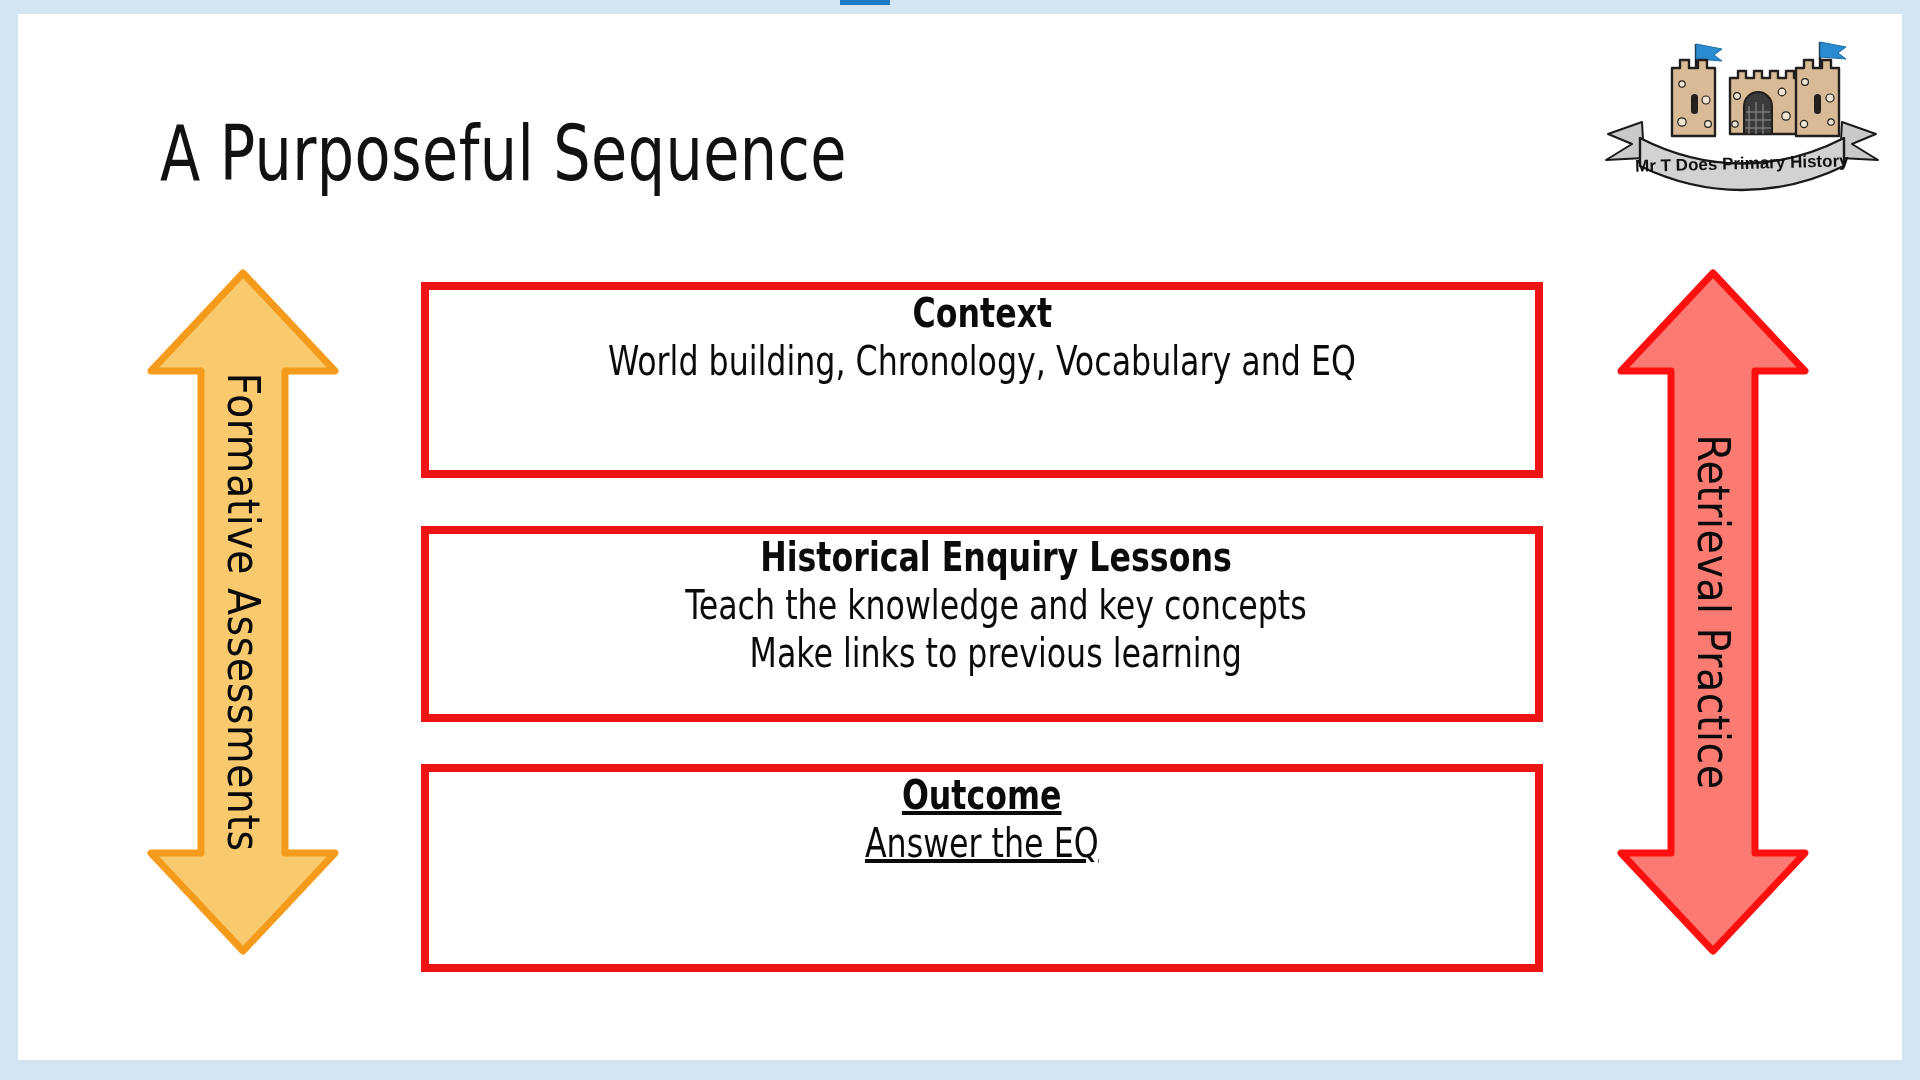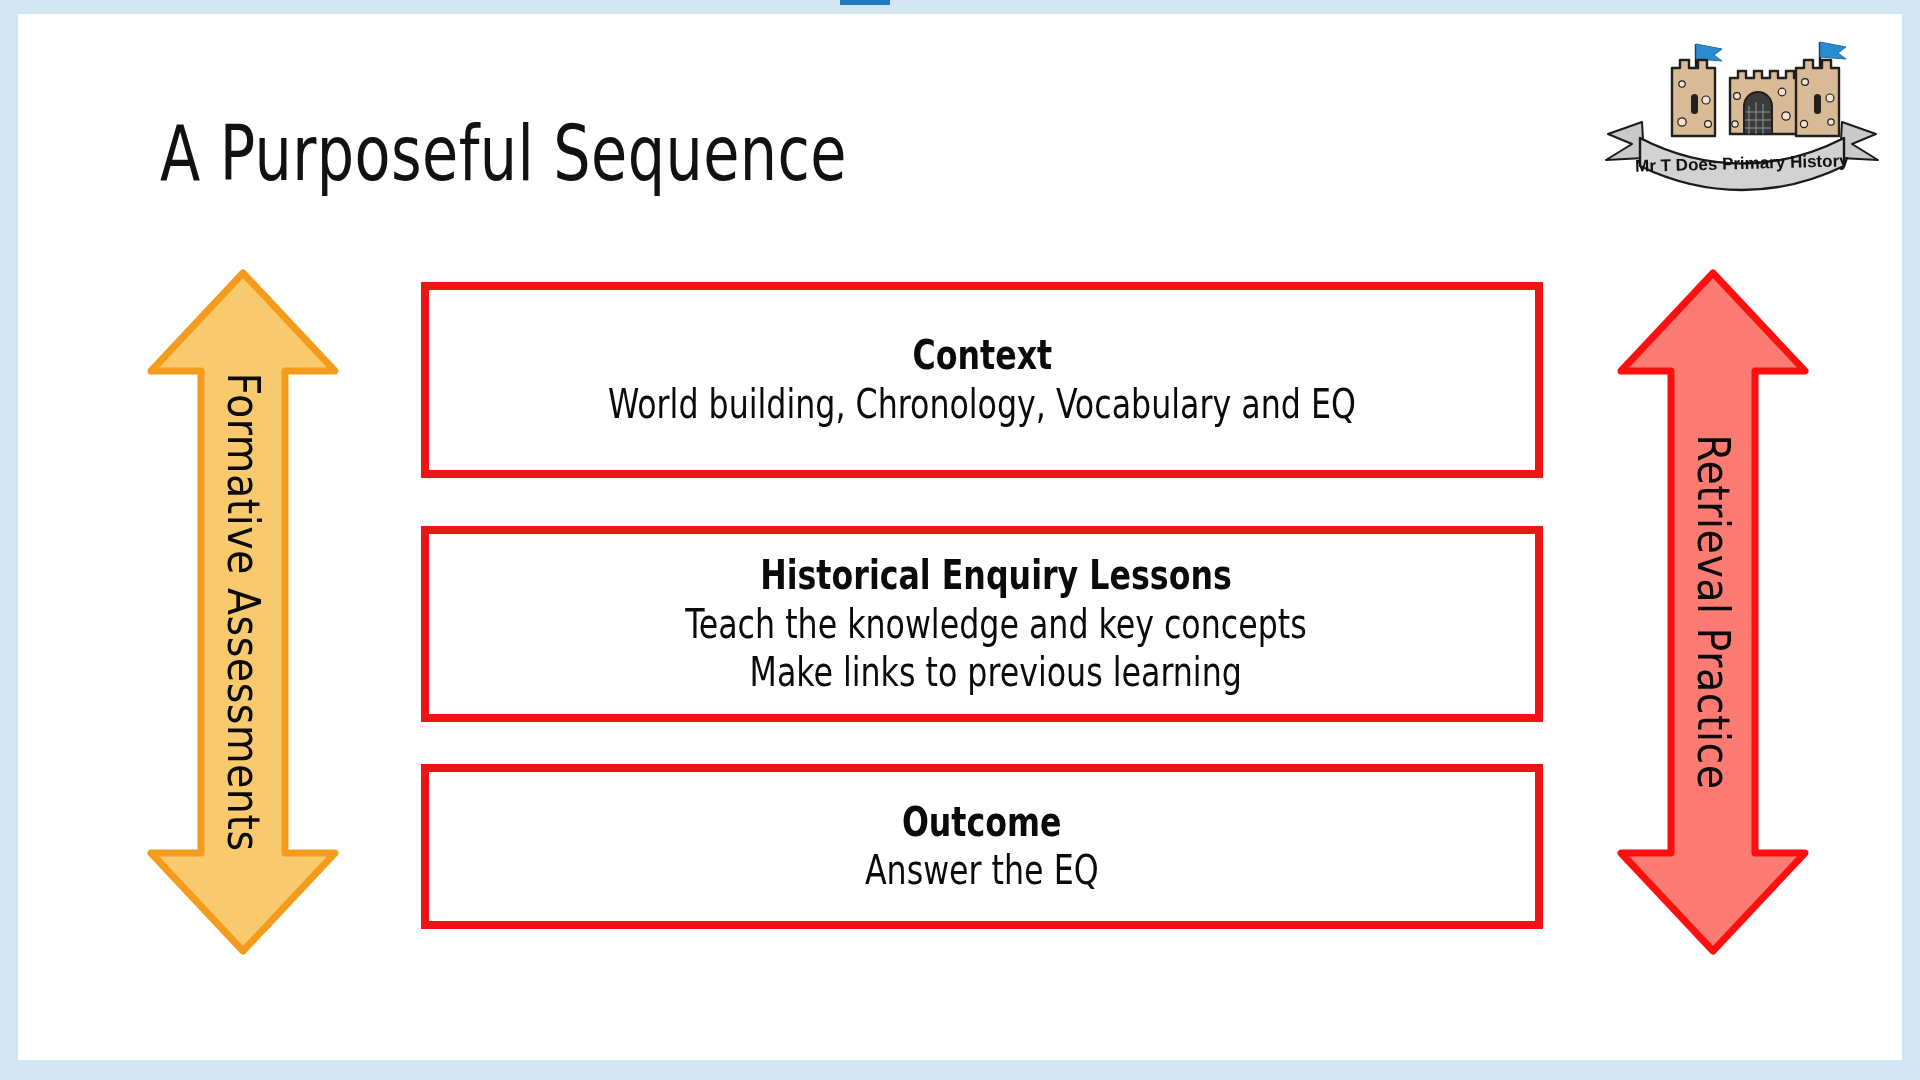--- a/index.html
+++ b/index.html
@@ -67,28 +67,28 @@
   
   .content-box {
     position: absolute;
     left: 403px;
     width: 1122px;
     border: 8px solid #ef1414;
     background: #ffffff;
     display: flex;
     flex-direction: column;
     align-items: center;
-    justify-content: center;
+    justify-content: flex-start;
     text-align: center;
     font-family: "DejaVu Sans Condensed", "Liberation Sans Narrow", "Liberation Sans", sans-serif;
     color: #0b0b0b;
   }
   #box-context  { top: 268px; height: 196px; }
   #box-lessons  { top: 512px; height: 196px; padding-left: 28px; }
-  #box-outcome  { top: 750px; height: 165px; }
+  #box-outcome  { top: 750px; height: 208px; text-decoration: underline; }
 
   .box-heading {
     font-size: 40px;
     font-weight: 700;
     line-height: 1.18;
     transform: scaleX(0.88);
     white-space: nowrap;
   }
   .box-body {
     font-size: 40px;

